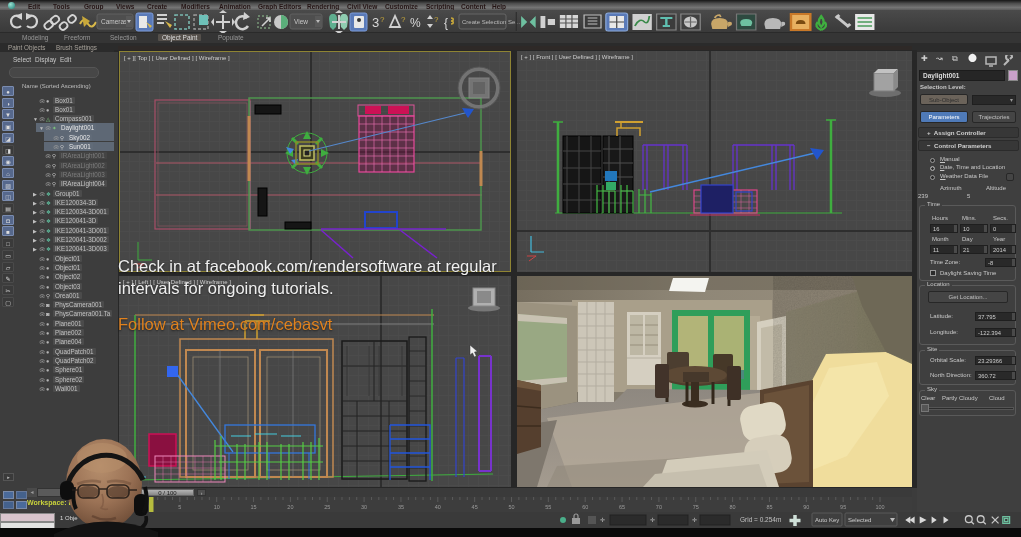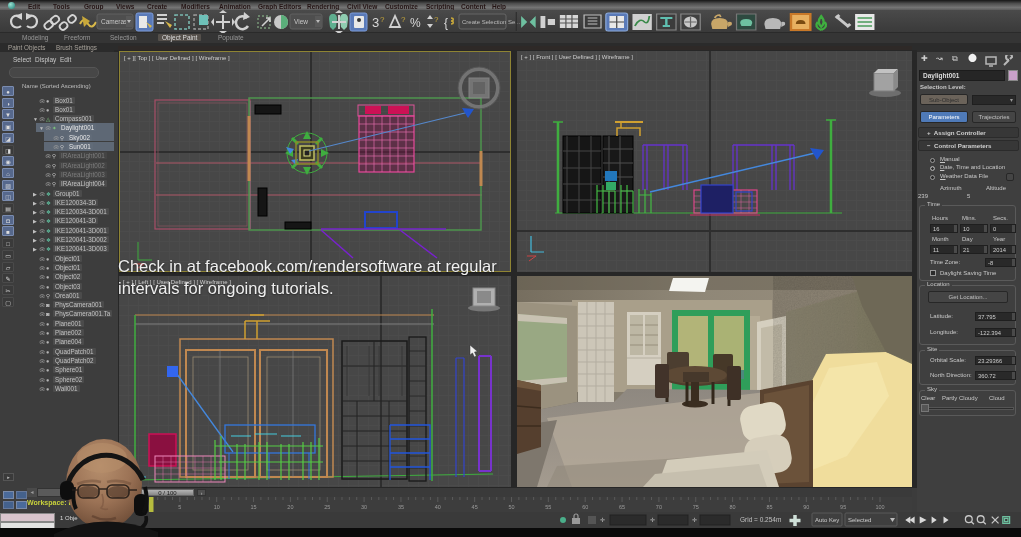--- a/index.html
+++ b/index.html
@@ -792,13 +792,14 @@
     <div class="fld" style="left:58px;top:319px;width:41px">360.72<span class="sp"></span></div>
     <div class="grp" style="top:338px;height:26px"></div>
       <div class="grplab" style="top:334px">Sky</div>
     <span class="cklab" style="left:4px;top:343px">Clear</span>
       <span class="cklab" style="left:25px;top:343px">Partly Cloudy</span>
       <span class="cklab" style="left:72px;top:343px">Cloud</span>
     <div style="position:absolute;left:4px;top:355px;width:93px;height:3px;background:#2c2c2c;border:1px solid #555"></div>
     <div style="position:absolute;left:4px;top:352px;width:8px;height:8px;background:#555;border:1px solid #777"></div>
   </div>
   <div id="ov1">Check in at facebook.com/rendersoftware at regular intervals for ongoing tutorials.</div>
+  <div id="ov2">Follow at Vimeo.com/cebasvt</div>
 </div>
 
 </body></html>

